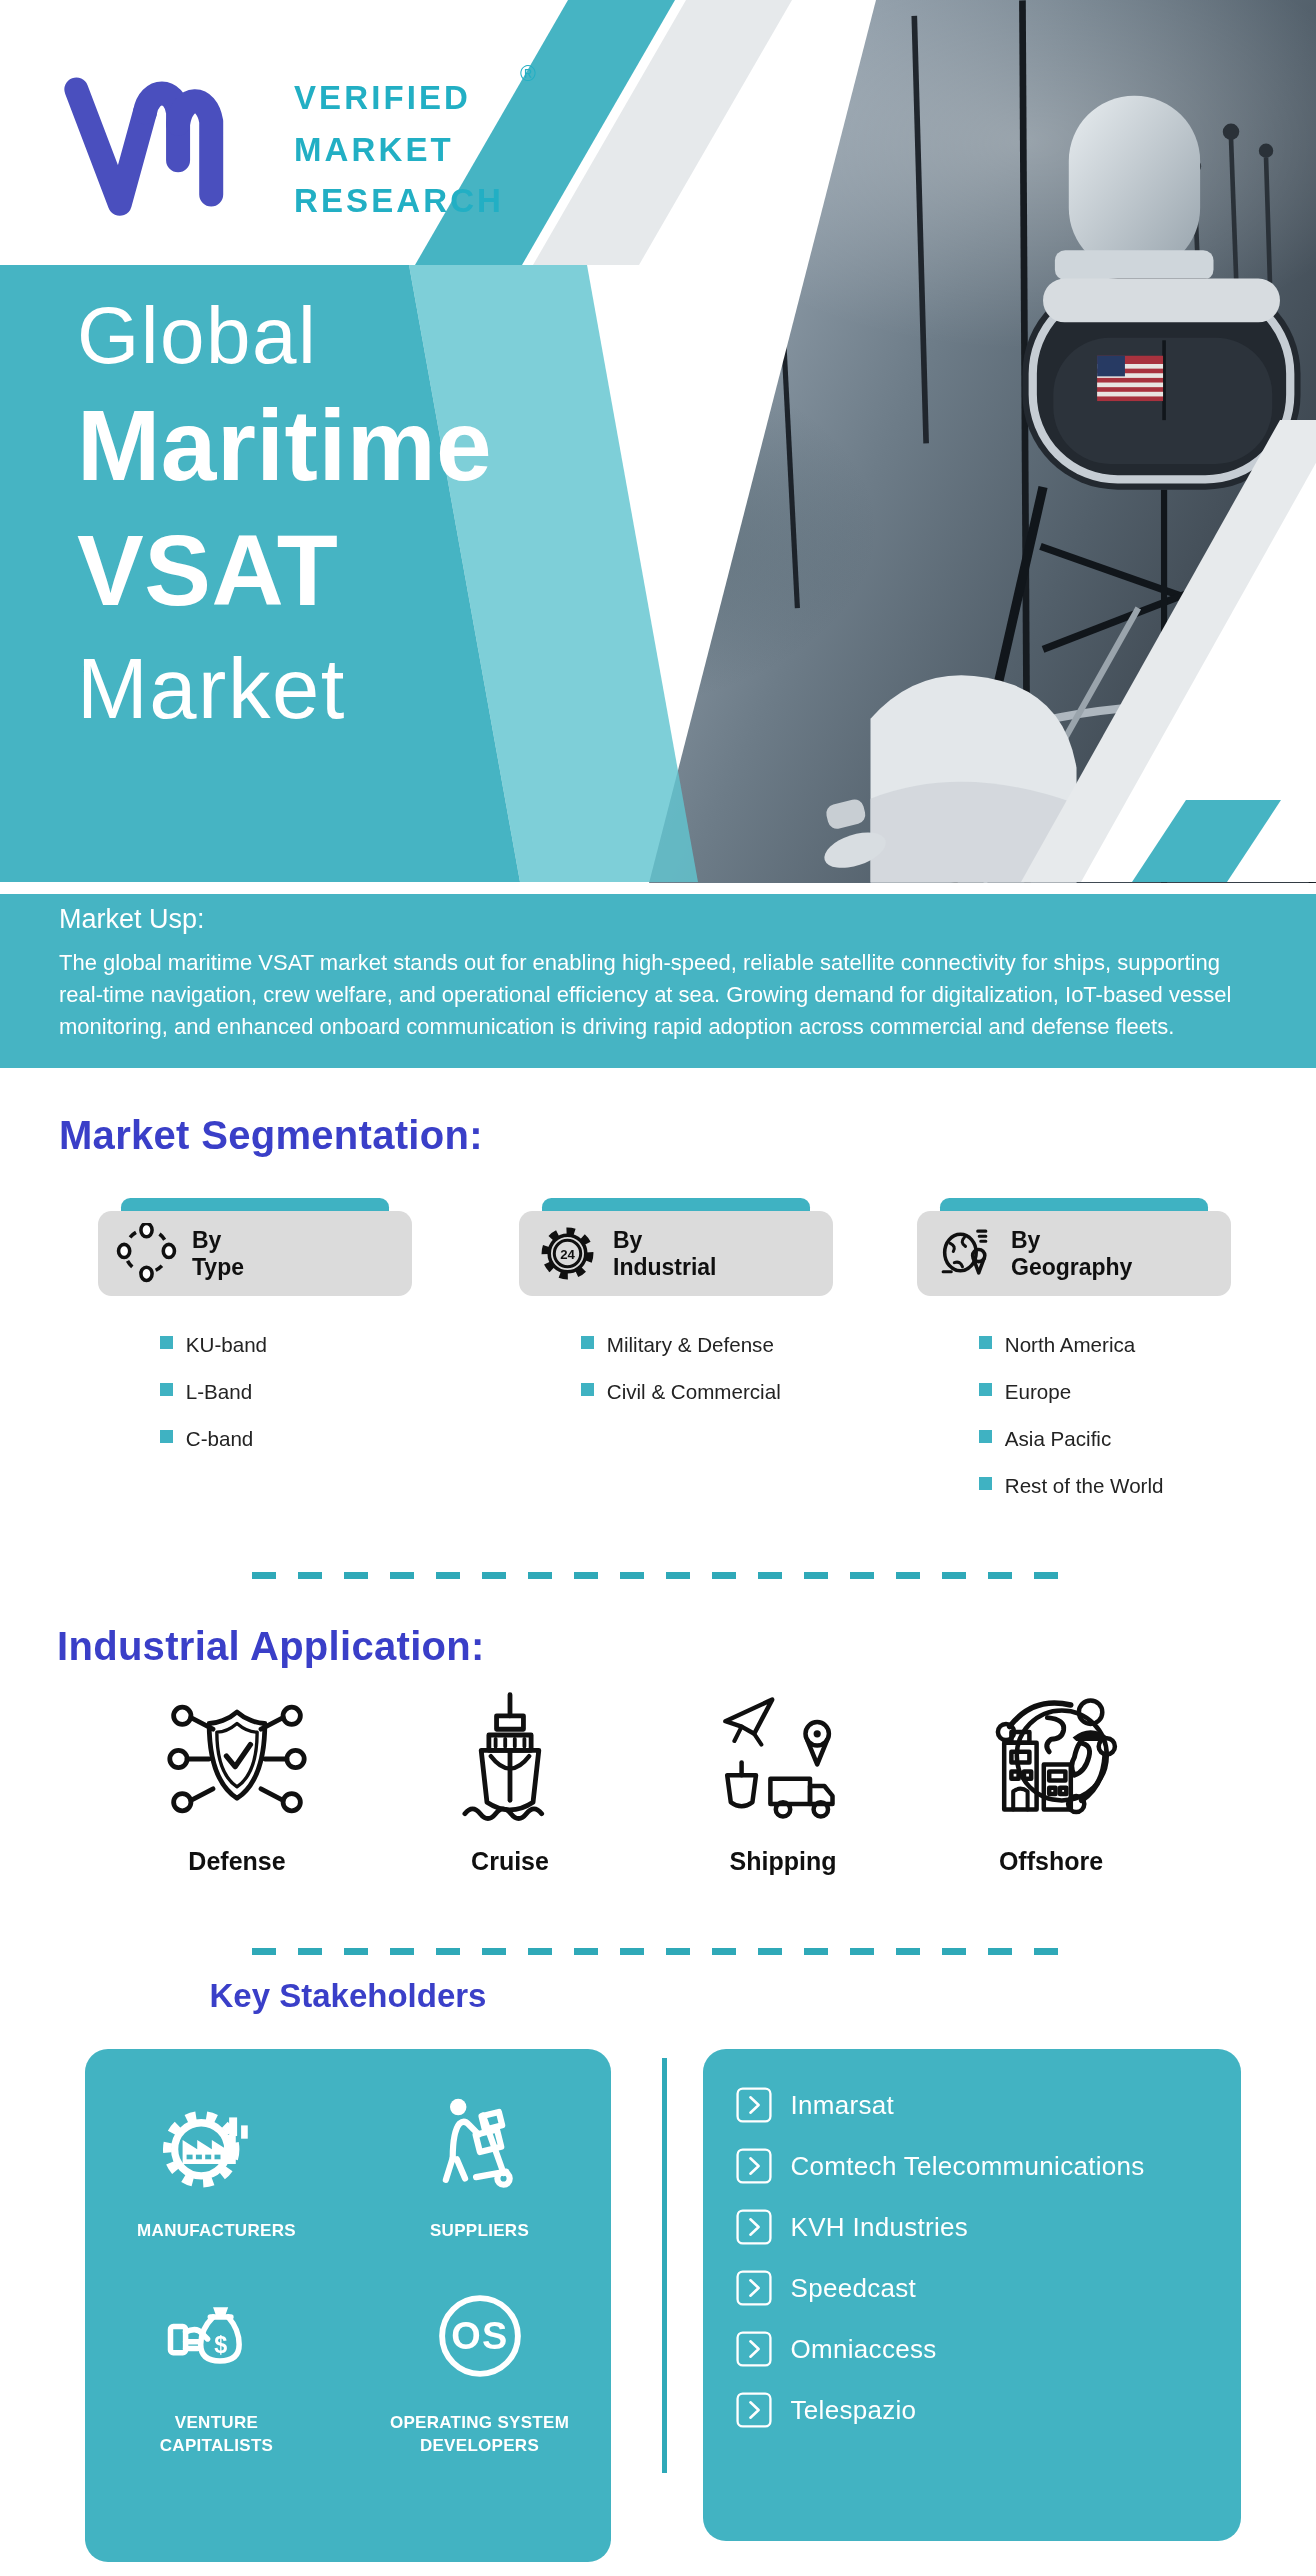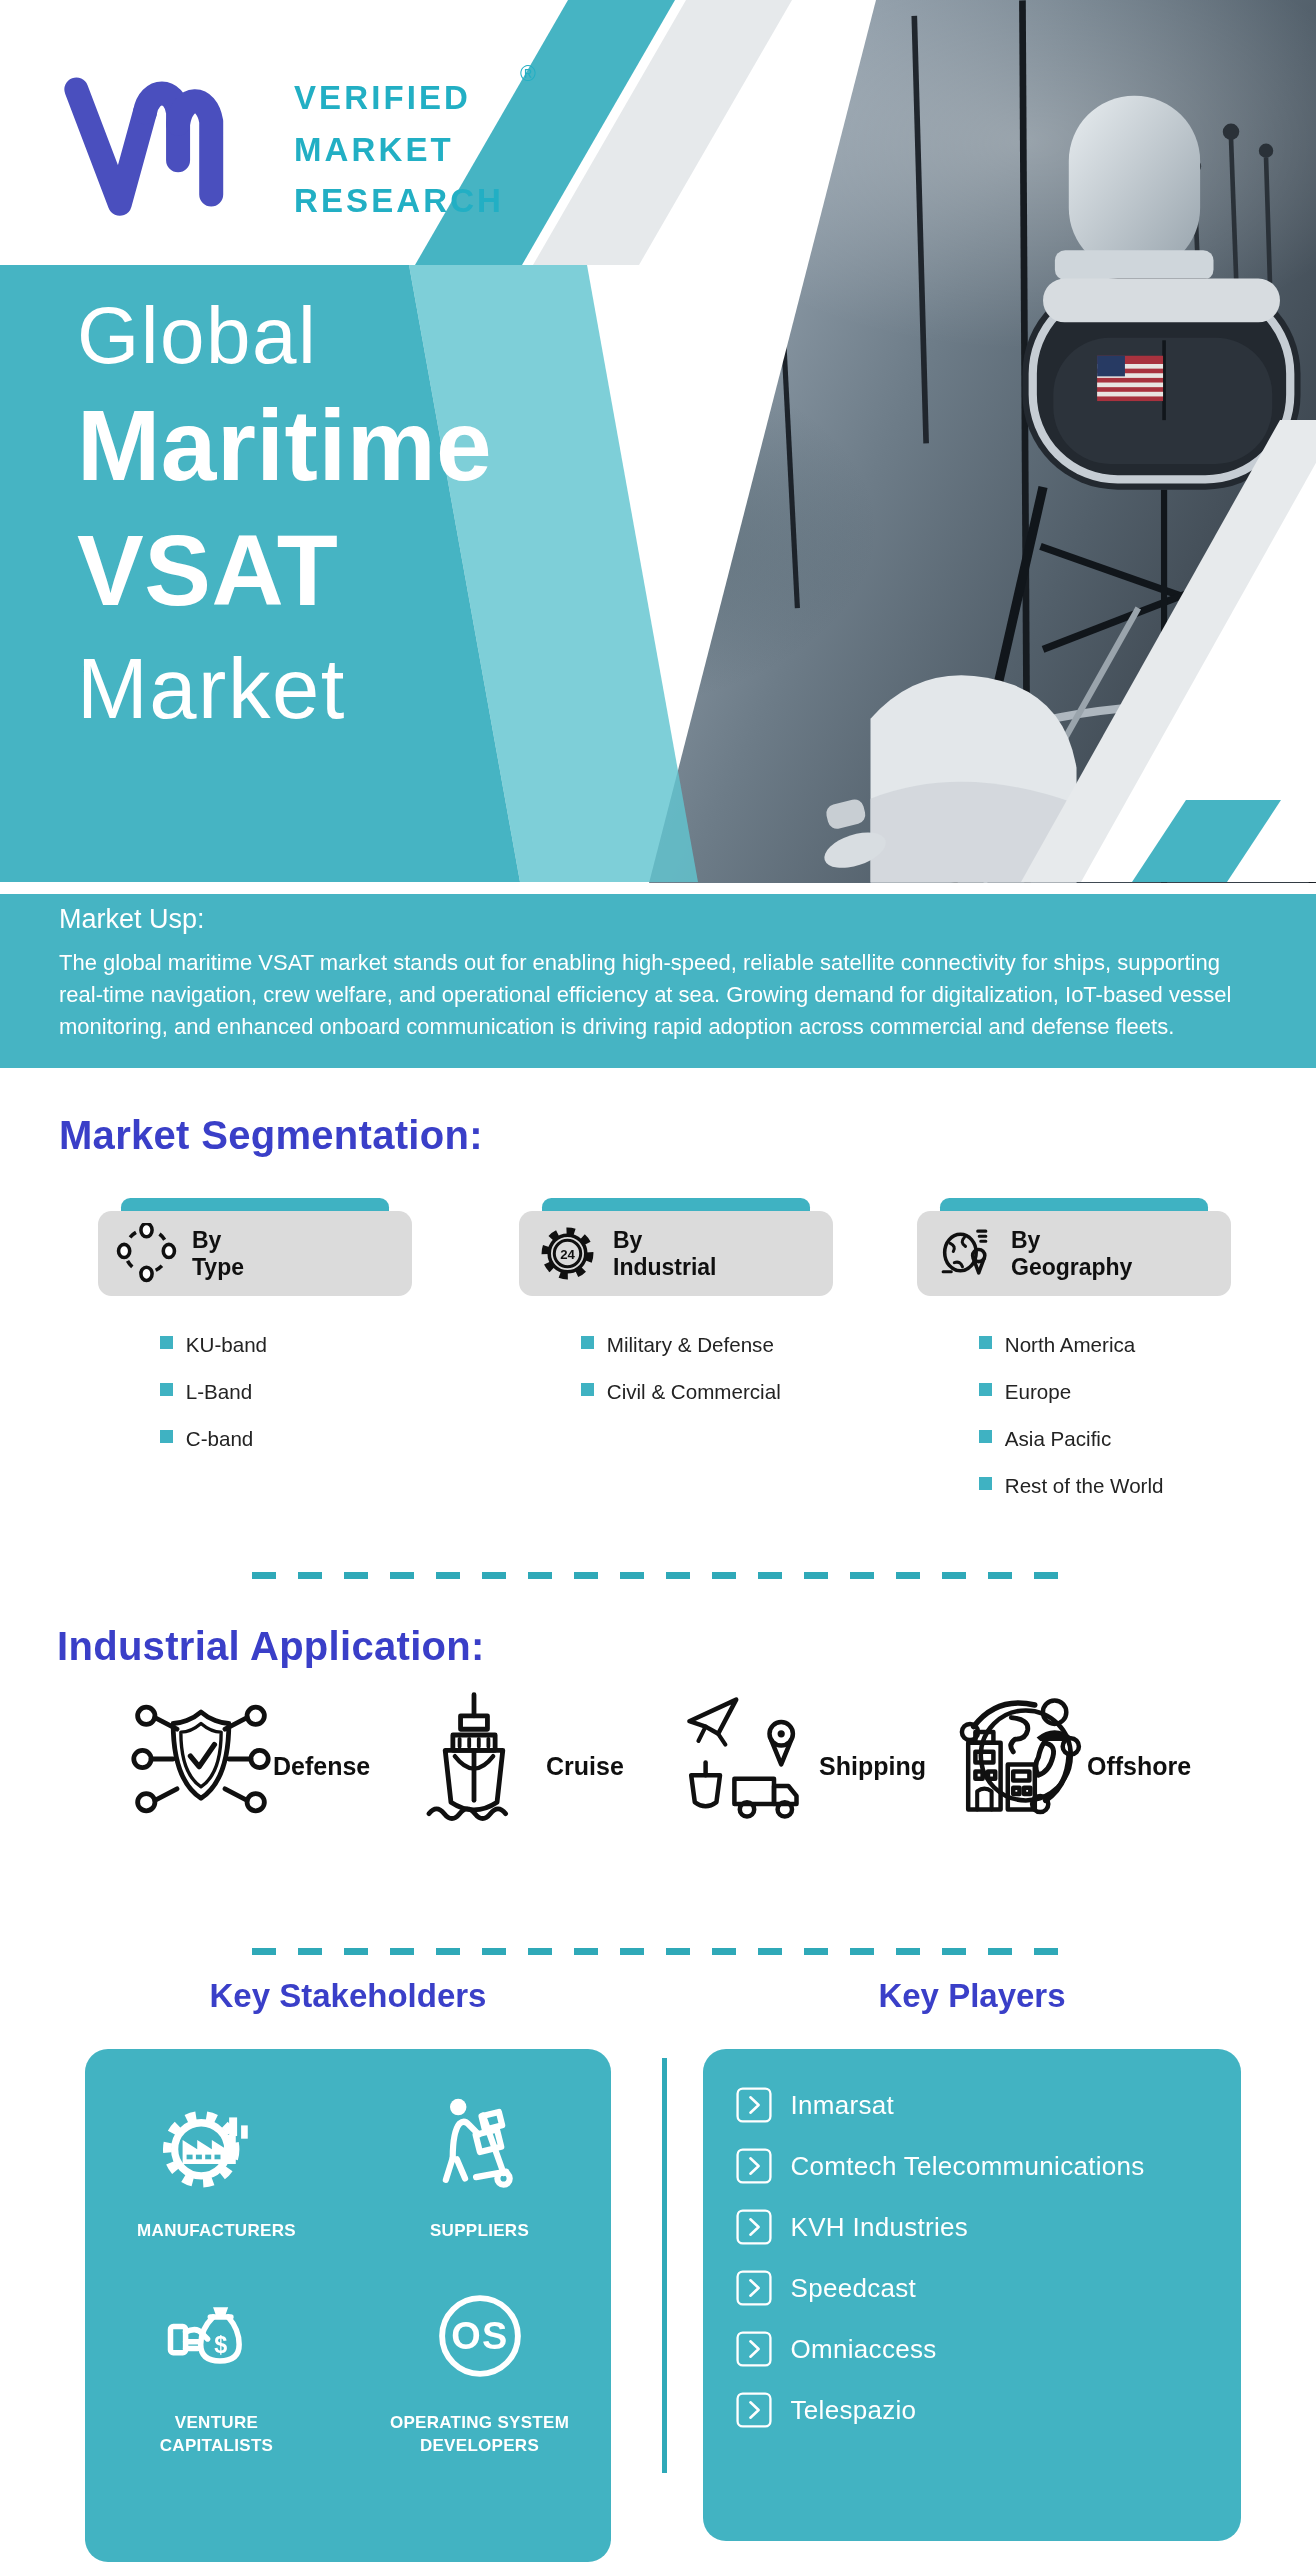--- a/index.html
+++ b/index.html
@@ -54,21 +54,21 @@
   .seg-items{margin-top:37px;padding-left:62px;}
   .seg-item{display:flex;gap:12.4px;margin-bottom:23px;font-size:20.6px;color:#232323;}
   .bullet{width:13.4px;height:13.4px;background:#3fb2c2;flex:none;margin-top:3.1px;}
 
   
   .dashes{left:252px;width:819px;height:6.7px;
     background:repeating-linear-gradient(90deg,#2fa9b8 0 24px,transparent 24px 46px);}
 
   
   #ind-title{left:57px;top:1624px;}
-  .ind-item{top:1687px;width:216px;display:flex;flex-direction:row;align-items:center;}
+  .ind-item{top:1687px;width:216px;display:flex;flex-direction:column;align-items:center;}
   .ind-label{margin-top:15.5px;font-size:25px;font-weight:600;color:#101010;}
 
   
   .key-title{top:1977px;text-align:center;color:#3a3fc8;font-weight:700;font-size:33px;}
   .teal-box{top:2049px;background:#42b3c2;border-radius:23px;}
   #sh-box{left:85px;width:526px;height:479px;display:grid;grid-template-columns:1fr 1fr;
           align-content:start;row-gap:33px;padding-top:34px;}
   .sh-cell{display:flex;flex-direction:column;align-items:center;}
   .sh-icon{height:121px;display:flex;align-items:center;justify-content:center;}
   .sh-label{margin-top:15.5px;font-size:17px;font-weight:700;color:#fff;text-align:center;letter-spacing:0.3px;max-width:191px;line-height:1.35;}
@@ -351,21 +351,20 @@
         <rect x="78" y="112" width="7" height="7"></rect>
           <rect x="90" y="112" width="7" height="7"></rect>
       </svg>
       </span>
     <div class="ind-label">Offshore</div>
   </div>
 
   <div class="abs dashes" style="top:1948px;"></div>
 
   <div class="abs key-title" style="left:85px;width:526px;">Key Stakeholders</div>
-  <div class="abs key-title" style="left:703px;width:538px;">Key Players</div>
 
   <div id="sh-box" class="abs teal-box">
     <div class="sh-cell">
       <div class="sh-icon">
         <svg width="113" height="98" viewBox="0 0 170 140" fill="none">
           <circle cx="62" cy="78" r="40" stroke="#fff" stroke-width="11"></circle>
           <circle cx="62" cy="78" r="51" stroke="#fff" stroke-width="13" stroke-dasharray="15 16"></circle>
           <path d="M34 100 V64 L56 78 V64 L78 78 V64 L100 78 V56 H114 V100 Z" fill="#fff"></path>
           <rect x="104" y="30" width="12" height="28" fill="#fff"></rect>
           <rect x="122" y="42" width="10" height="20" fill="#fff"></rect>

